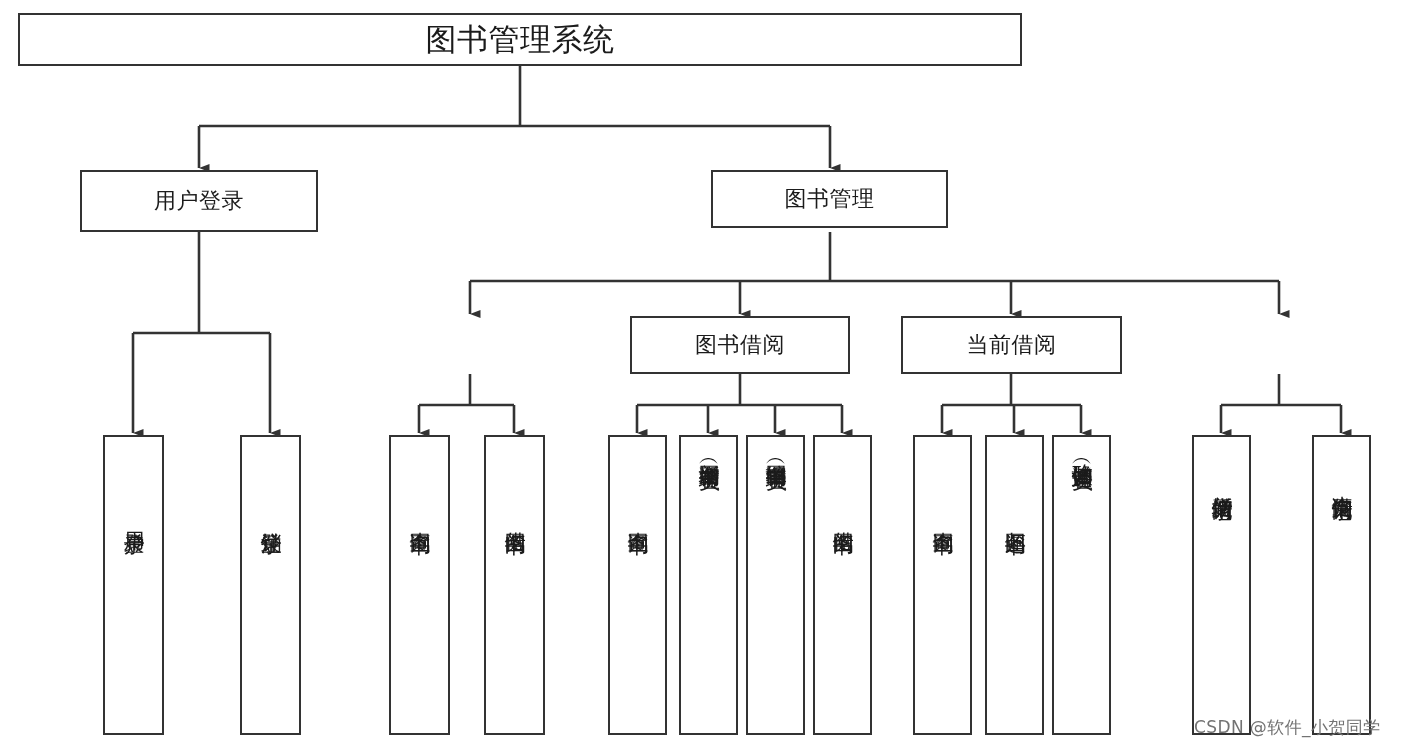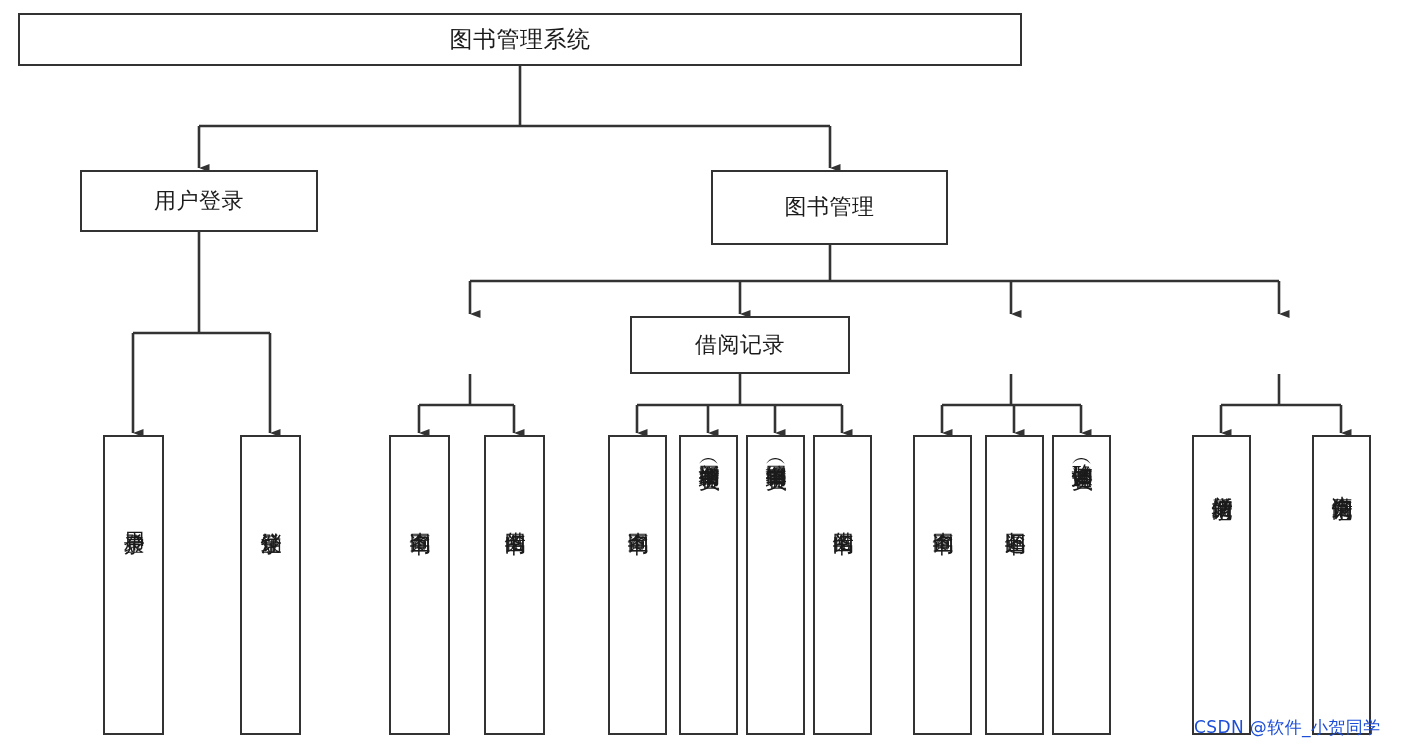--- a/index.html
+++ b/index.html
@@ -37,40 +37,40 @@
     color: #1b1b1b;
   }
   .node-h .node-label {
     writing-mode: horizontal-tb;
     font-size: 22px;
     line-height: 1.1;
     letter-spacing: 0.5px;
     white-space: nowrap;
   }
   .node-root .node-label {
-    font-size: 23px;
+    font-size: 31px;
   }
   .node-v {
     align-items: flex-start;
     justify-content: center;
     padding-top: 0;
   }
   .node-v .node-label {
     writing-mode: vertical-rl;
     text-orientation: upright;
     font-size: 21px;
     line-height: 1.12;
     letter-spacing: 1px;
     white-space: nowrap;
     display: block;
   }
   .watermark {
     position: absolute;
     font-size: 17px;
-    color: #1d4ed8;
+    color: #737373;
     white-space: nowrap;
     letter-spacing: 0.4px;
     font-family: "DejaVu Sans", "Liberation Sans", sans-serif;
   }
 </style>
 </head>
 <body>
 
 <div id="diagram-root">
 
@@ -127,26 +127,29 @@
     </g>
   </svg>
 
   <div class="node node-h node-root" style="left:18px; top:13px; width:1004px; height:53px;">
     <span class="node-label">图书管理系统</span>
   </div>
 
   <div class="node node-h" style="left:80px; top:170px; width:238px; height:62px;">
     <span class="node-label">用户登录</span>
   </div>
-  <div class="node node-h" style="left:711px; top:170px; width:237px; height:75px;">
+  <div class="node node-h" style="left:711px; top:170px; width:237px; height:58px;">
     <span class="node-label">图书管理</span>
   </div>
 
   <div class="node node-h" style="left:630px; top:316px; width:220px; height:58px;">
-    <span class="node-label">借阅记录</span>
+    <span class="node-label">图书借阅</span>
+  </div>
+  <div class="node node-h" style="left:901px; top:316px; width:221px; height:58px;">
+    <span class="node-label">当前借阅</span>
   </div>
 
   <div class="node node-v" style="left:103px; top:435px; width:61px; height:300px; padding-top:78px;">
     <span class="node-label">用户登录</span>
   </div>
   <div class="node node-v" style="left:240px; top:435px; width:61px; height:300px; padding-top:78px;">
     <span class="node-label">注销登录</span>
   </div>
 
   <div class="node node-v" style="left:389px; top:435px; width:61px; height:300px; padding-top:78px;">

